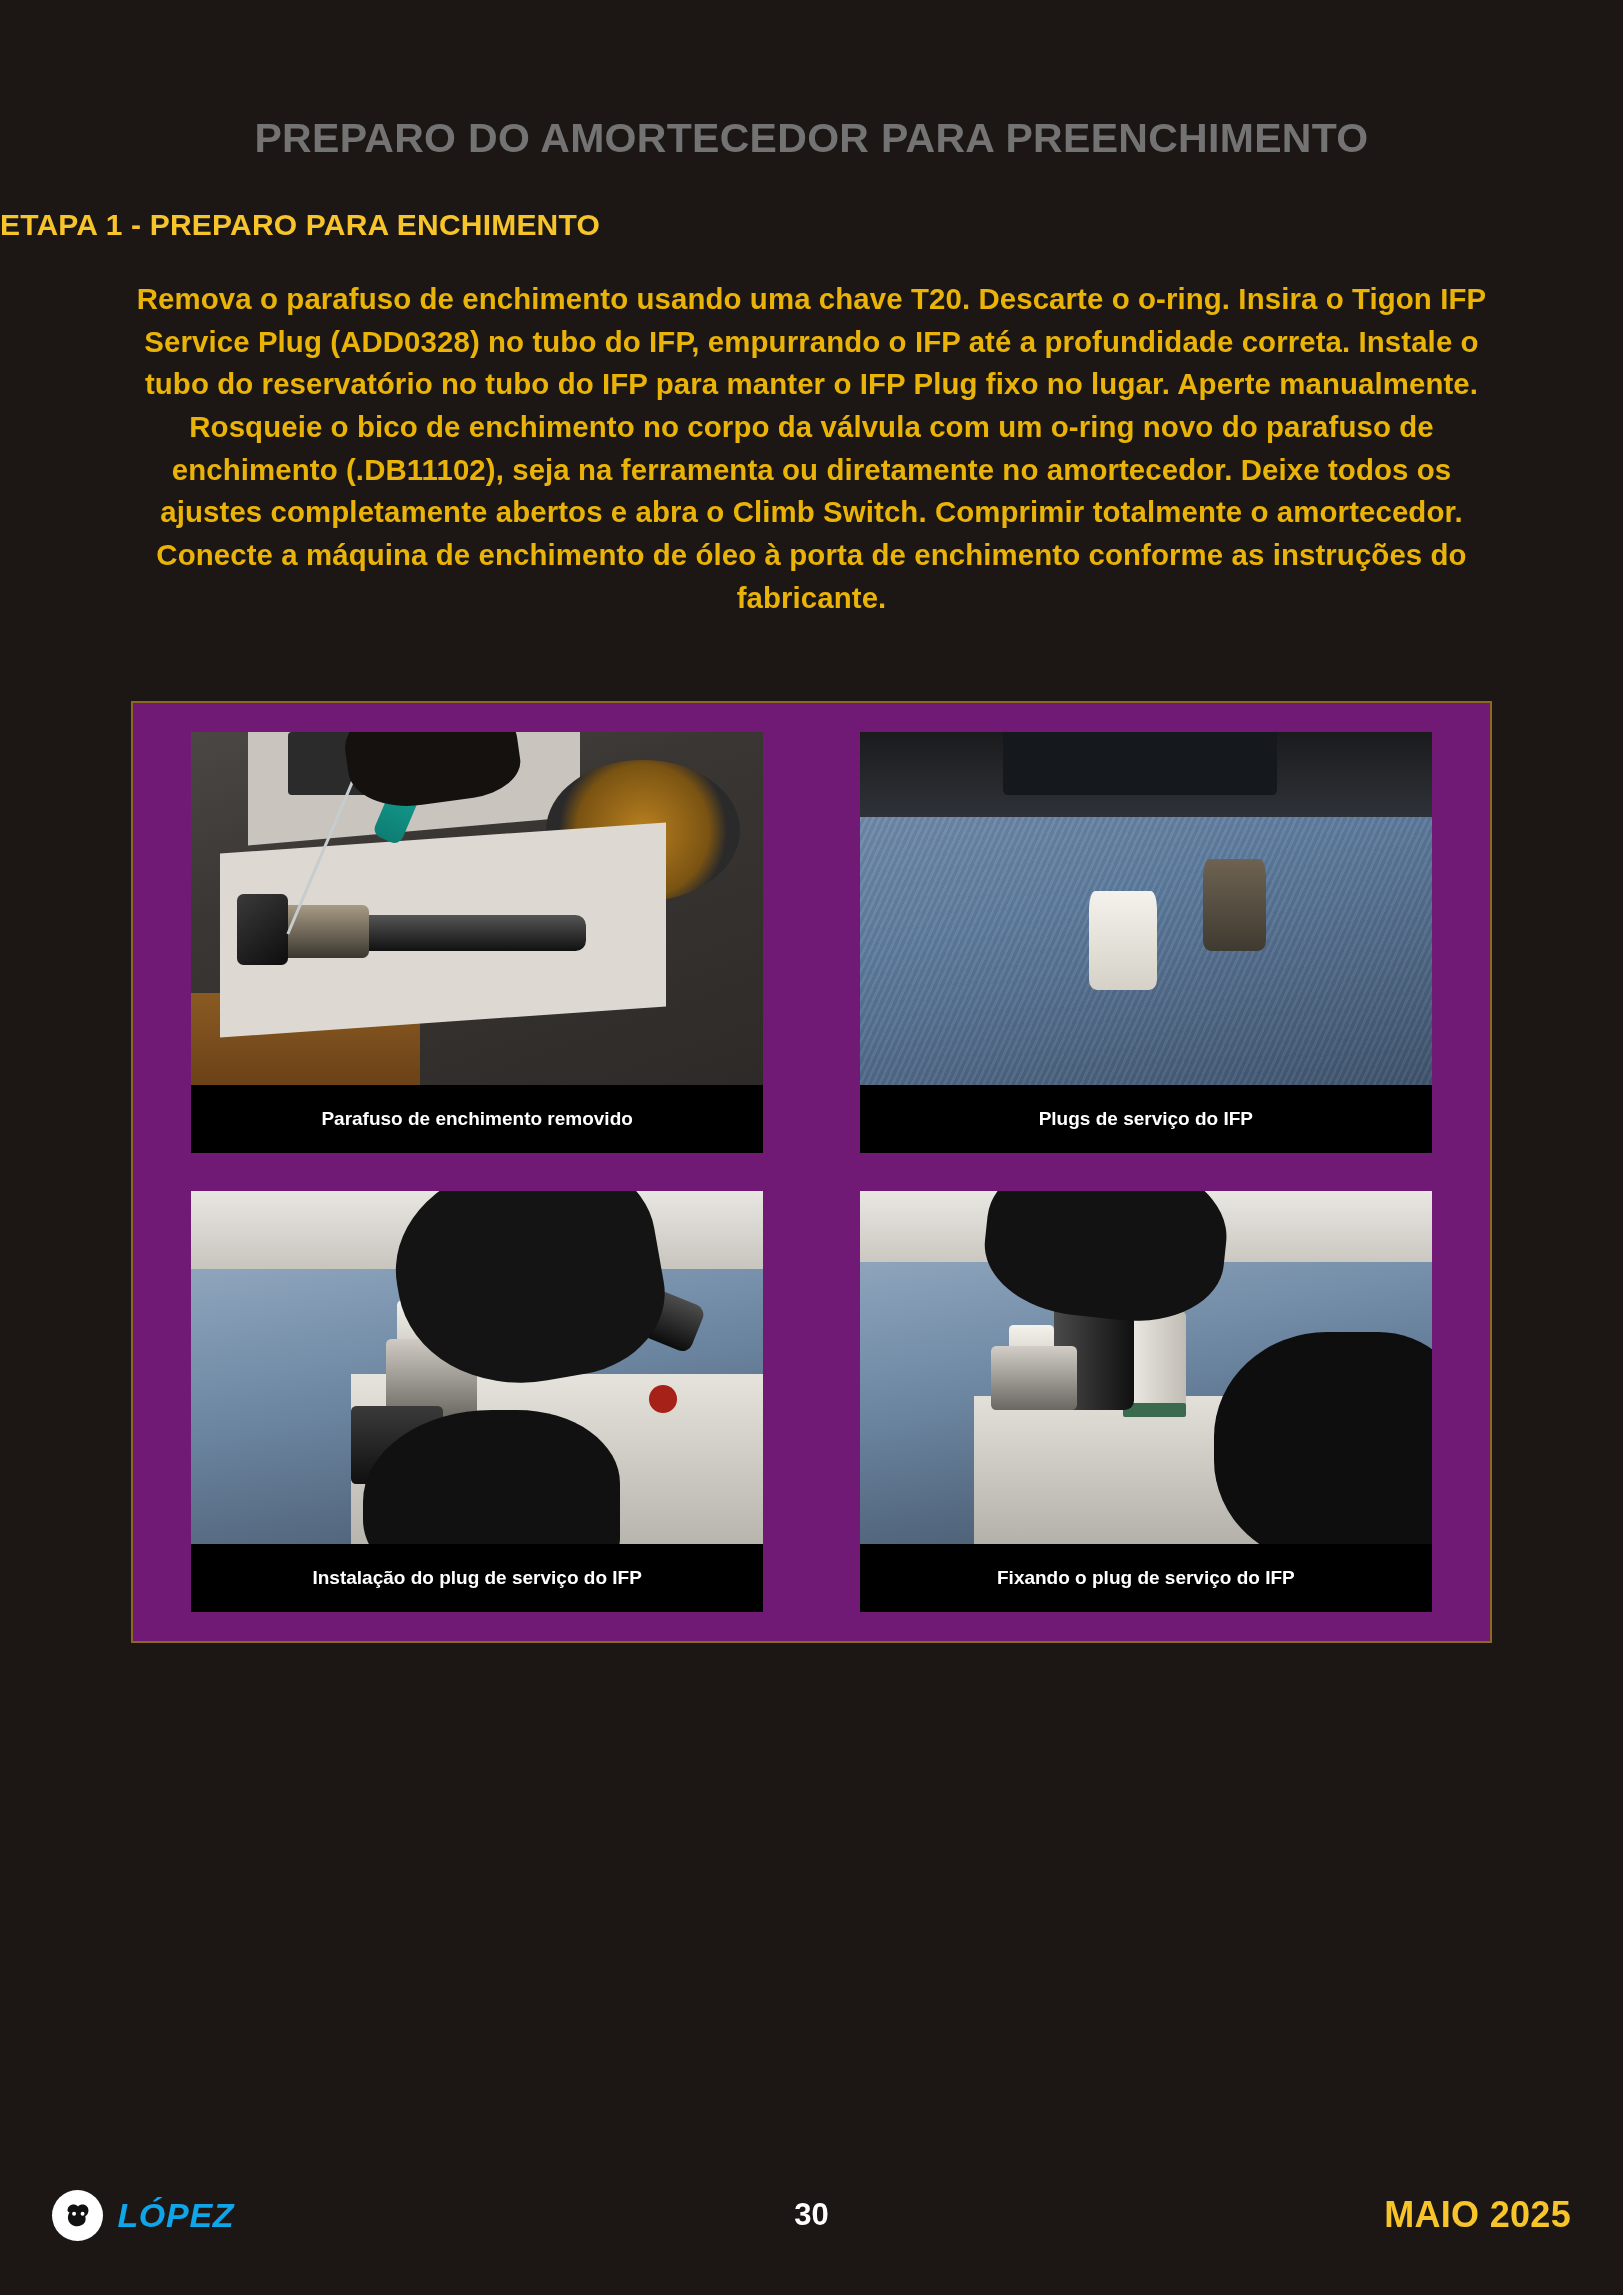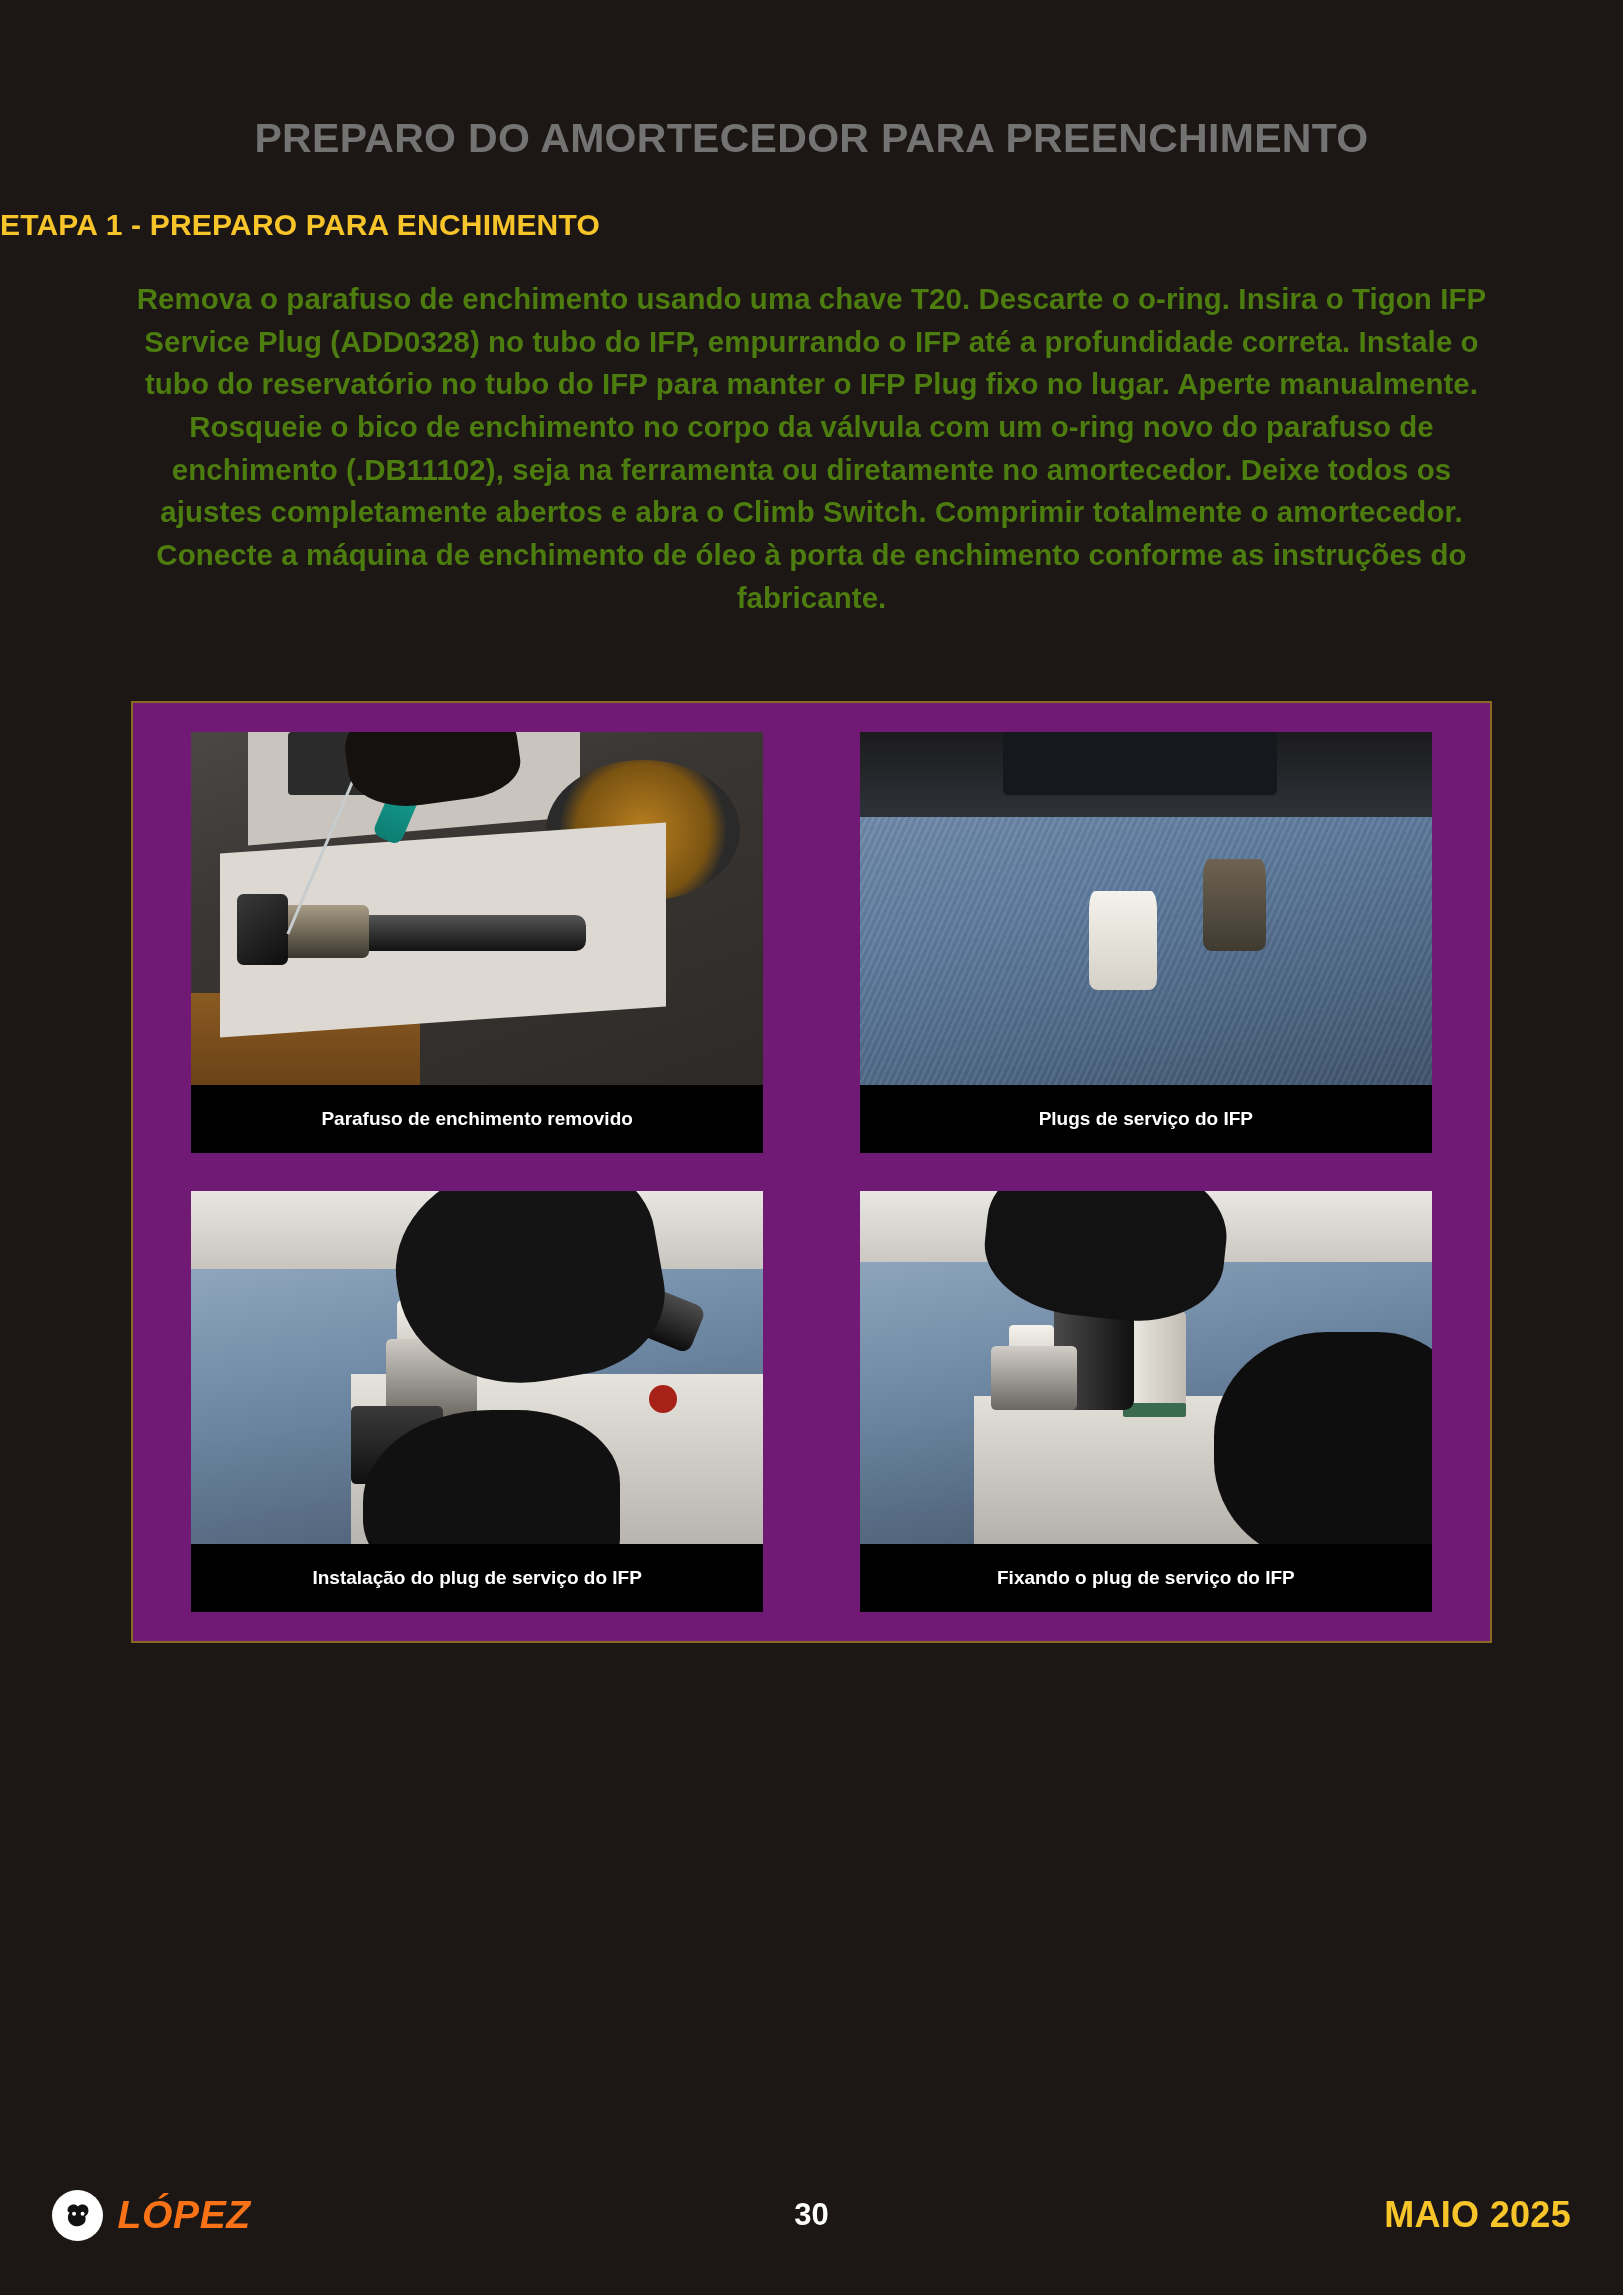--- a/index.html
+++ b/index.html
@@ -46,21 +46,21 @@
   }
 
   
   .body-text {
     margin: 36px auto 0 auto;
     width: 1361px;
     text-align: center;
     font-size: 29.4px;
     font-weight: bold;
     line-height: 1.45;
-    color: #4d7c0f;
+    color: #eab308;
     letter-spacing: 0.1px;
   }
 
   
   .figure-frame {
     margin: 82px auto 0 auto;
     width: 1361px;
     border: 2px solid #8a6a22;
     padding: 18.3px;
     box-sizing: border-box;
@@ -169,25 +169,25 @@
   .brand-mark {
     width: 51px;
     height: 51px;
     border-radius: 50%;
     background: #ffffff;
     display: flex;
     align-items: center;
     justify-content: center;
   }
   .brand-name {
-    font-size: 39px;
+    font-size: 34px;
     font-weight: bold;
     font-style: italic;
     letter-spacing: 0.7px;
-    color: #f97316;
+    color: #0ea5e9;
   }
   .page-number {
     position: absolute;
     left: 0;
     right: 0;
     text-align: center;
     font-size: 31px;
     font-weight: bold;
     color: #ffffff;
   }

